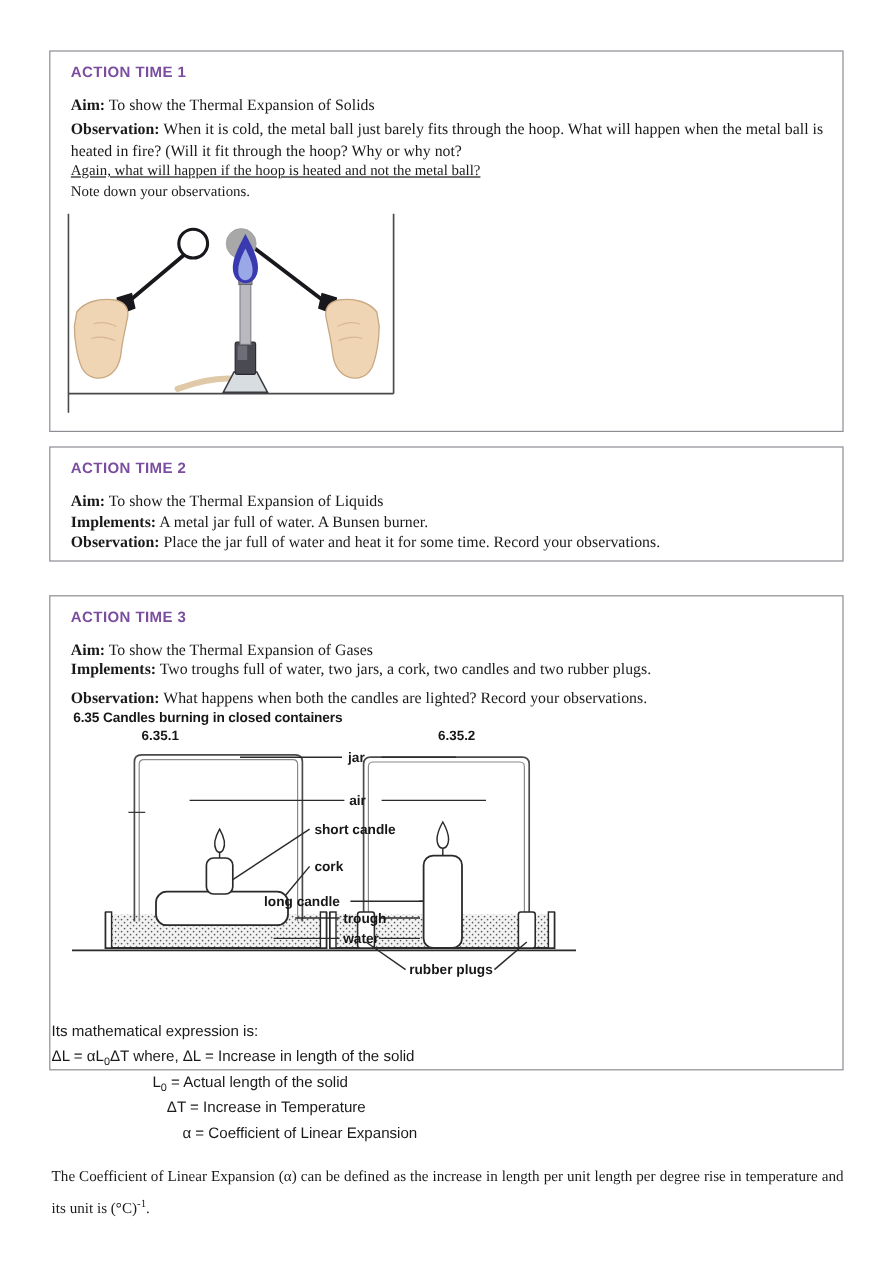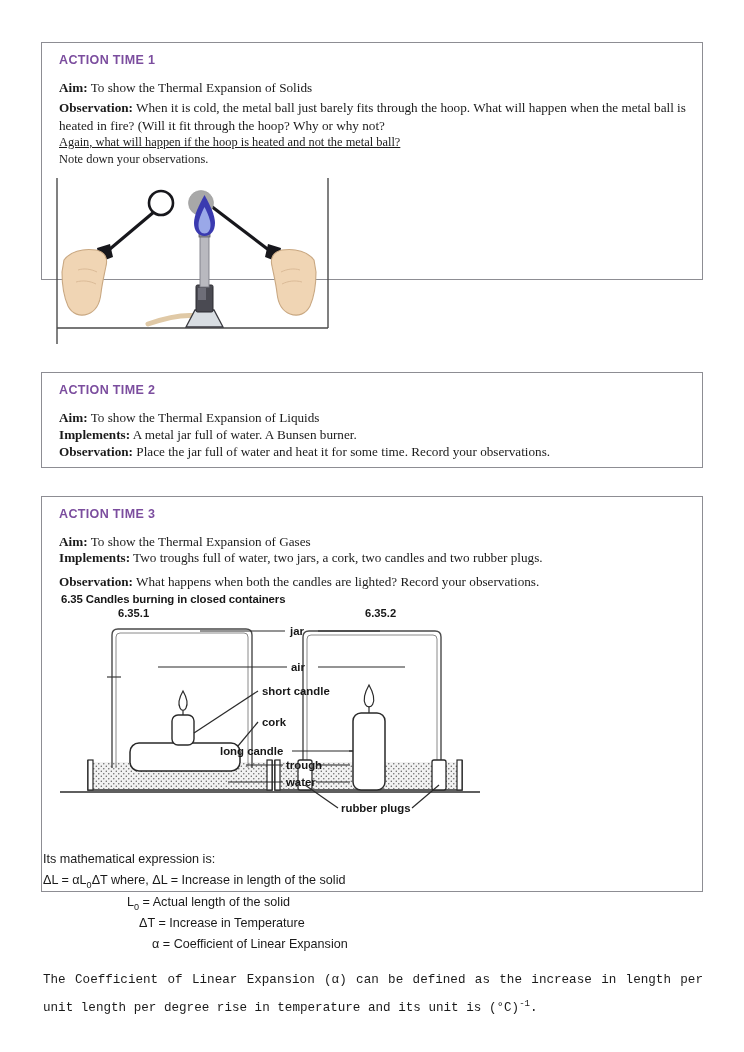--- a/index.html
+++ b/index.html
@@ -23,21 +23,21 @@
     height: 1052px;
   }
 
   
   .action-box {
     position: absolute;
     box-sizing: border-box;
     border: 1px solid #8d8d93;
     background: #ffffff;
   }
-  #box1 { left: 41px; top: 42px;  width: 662px; height: 238px; }
+  #box1 { left: 41px; top: 42px;  width: 662px; height: 318px; }
   #box2 { left: 41px; top: 372px; width: 662px; height: 96px;  }
   #box3 { left: 41px; top: 496px; width: 662px; height: 396px; }
 
   .action-title {
     position: absolute;
     left: 17px;
     top: 10px;
     font-family: "Liberation Sans", sans-serif;
     font-weight: bold;
     font-size: 12.5px;
@@ -110,21 +110,21 @@
   #m-l1    { left: 43px; top: 871px; }
   #m-l2    { left: 127px; top: 893px; }
   #m-l3    { left: 139px; top: 914px; }
   #m-l4    { left: 152px; top: 935px; }
 
   #final-para {
     position: absolute;
     left: 43px;
     top: 969px;
     width: 660px;
-    font-family: Liberation Mono, monospace;
+    font-family: Liberation Serif, serif;
     font-size: 12.6px;
     line-height: 23px;
     color: #1a1a1a;
     text-align: justify;
     white-space: normal;
   }
 
   sub { font-size: 0.72em; }
   sup { font-size: 0.72em; }
 </style>

